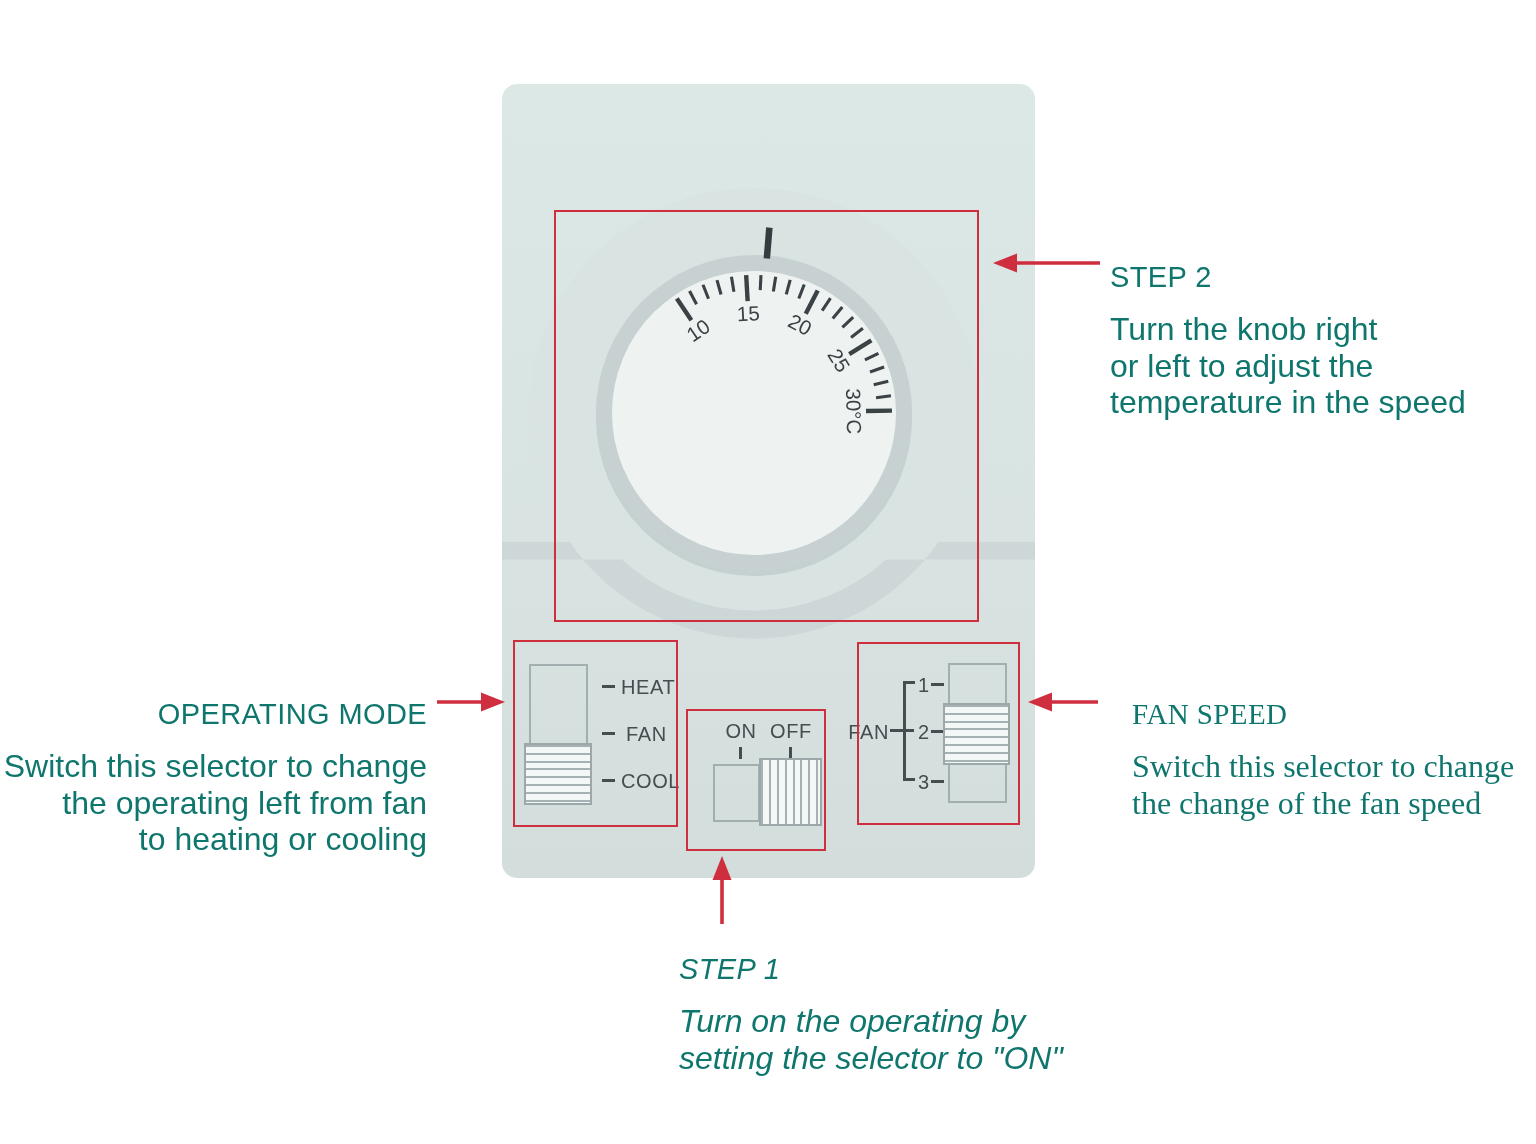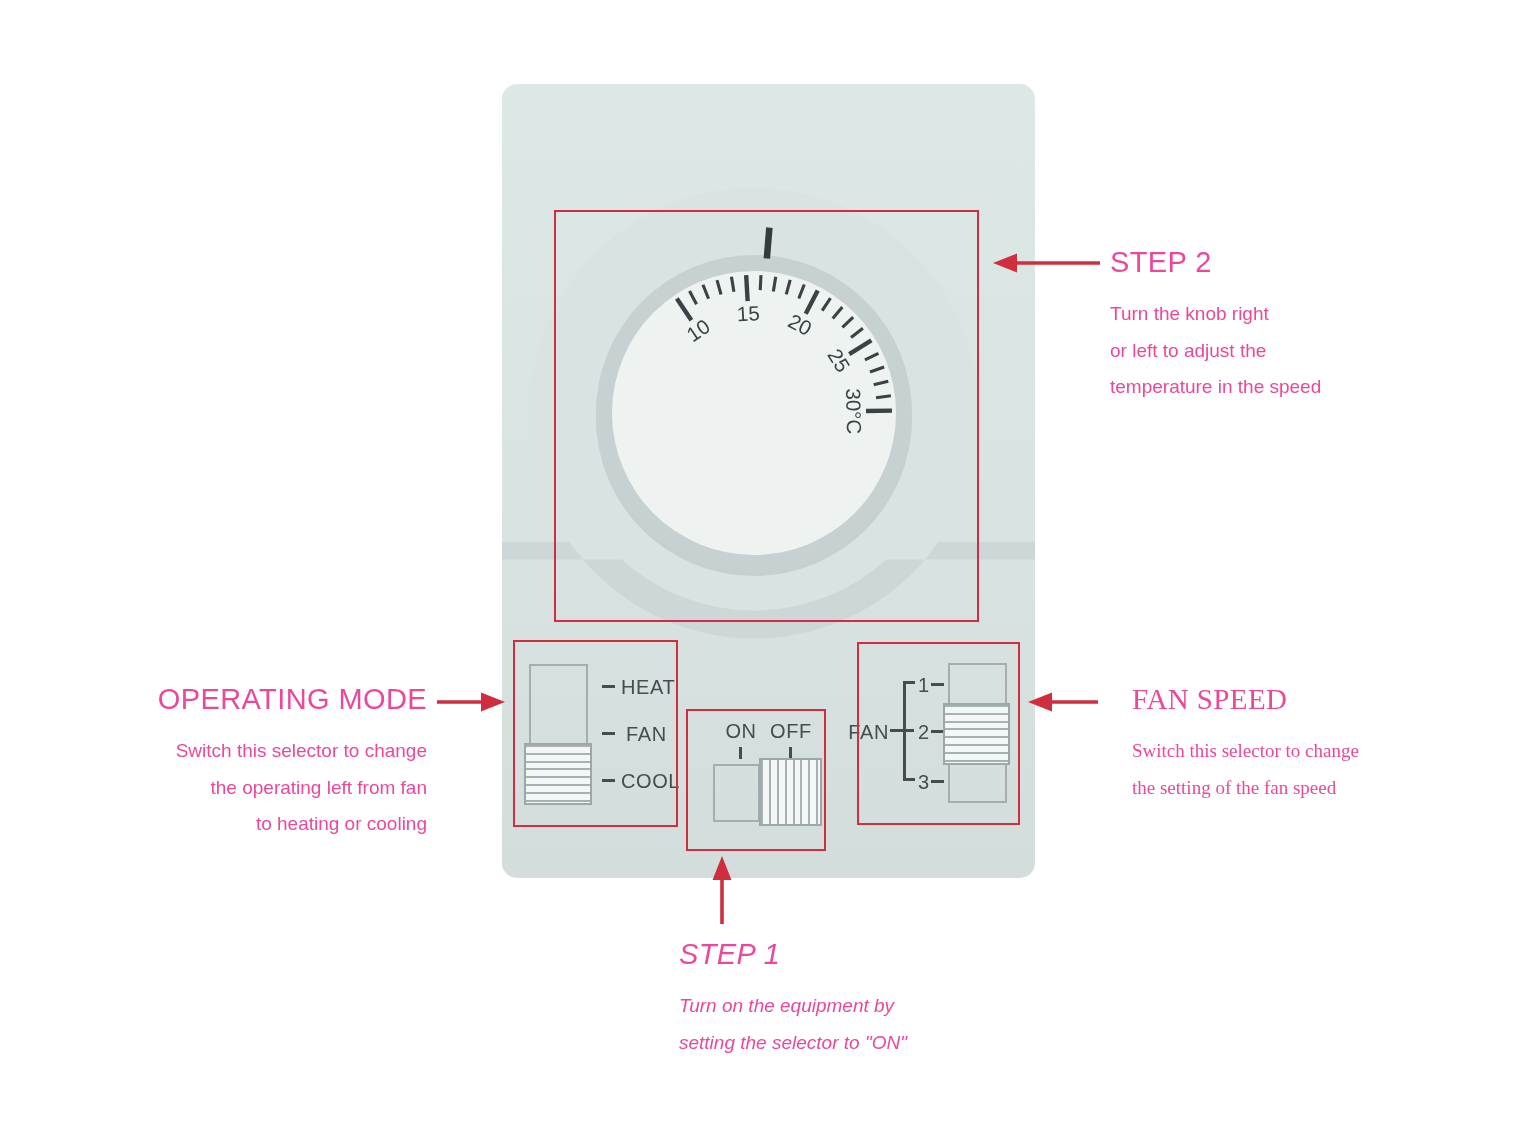--- a/index.html
+++ b/index.html
@@ -26,23 +26,23 @@
   .stripes-v { background-image:repeating-linear-gradient(90deg,#a6b1b3 0 2px, transparent 2px 7.9px); }
   .dev-label {
     position:absolute; color:#454d50; font-size:20px; letter-spacing:0.6px; white-space:nowrap;
   }
   .dash { position:absolute; width:13px; height:3px; background:#454d50; }
   .vtick { position:absolute; width:3px; height:12px; background:#454d50; }
   .bracket-line { position:absolute; background:#454d50; }
   
   .red-box { position:absolute; border:2.5px solid #cf2e3e; }
   #arrows { position:absolute; left:0; top:0; pointer-events:none; }
-  .ann { position:absolute; color:#ec4899; }
+  .ann { position:absolute; color:#0f766e;margin-top:15px; }
   .ann .title { font-size:29px; letter-spacing:0.4px; margin-bottom:17px; white-space:nowrap; }
-  .ann .line { font-size:19px; line-height:36.5px; white-space:nowrap; }
+  .ann .line { font-size:32px; line-height:36.5px; white-space:nowrap; }
   .ann.align-right { text-align:right; }
   
   svg text.dial-num {
     font-family:"Liberation Sans", sans-serif;
     font-size:20.5px; fill:#3a4245;
     text-anchor:middle; dominant-baseline:central;
   }
 </style>
 </head>
 <body>
@@ -170,22 +170,22 @@
   <div class="ann align-right" style="right:1109px; top:683px;">
     <div class="title">OPERATING MODE</div>
     <div class="line">Switch this selector to change</div>
     <div class="line">the operating left from fan</div>
     <div class="line">to heating or cooling</div>
   </div>
 
   <div class="ann" style="left:1132px; top:683px;font-family:Liberation Serif, serif;">
     <div class="title">FAN SPEED</div>
     <div class="line">Switch this selector to change</div>
-    <div class="line">the setting of the fan speed</div>
+    <div class="line">the change of the fan speed</div>
   </div>
 
   <div class="ann" style="left:679px; top:938px;font-style:italic;">
     <div class="title">STEP 1</div>
-    <div class="line">Turn on the equipment by</div>
+    <div class="line">Turn on the operating by</div>
     <div class="line">setting the selector to "ON"</div>
   </div>
 
 </div>
 
 </body></html>

